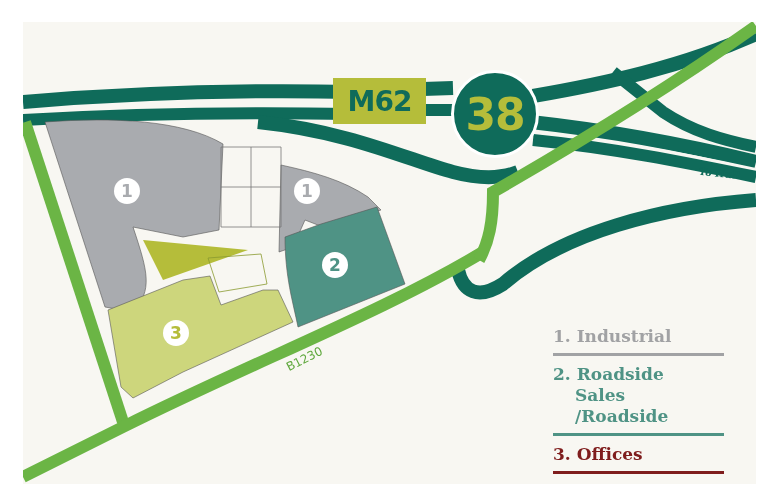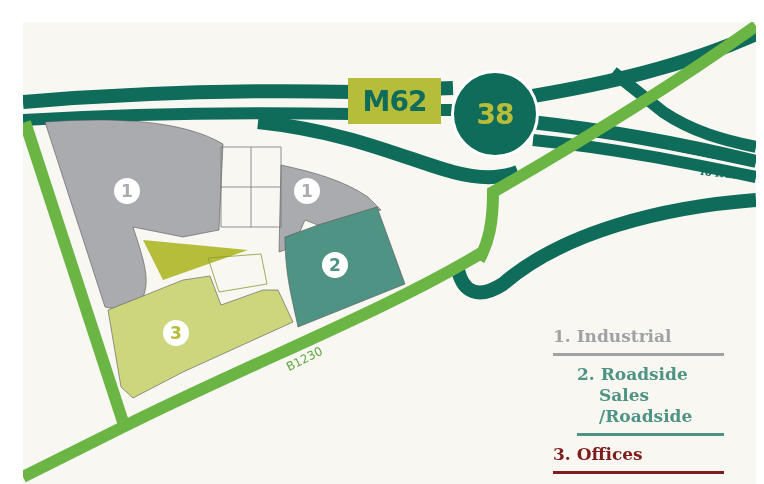--- a/index.html
+++ b/index.html
@@ -3,22 +3,22 @@
 <meta charset="utf-8">
 <style>
   html, body { margin: 0; padding: 0; background: #ffffff; }
   body { width: 764px; height: 484px; position: relative; overflow: hidden; font-family: "DejaVu Sans", sans-serif; }
   .map-frame { position: absolute; left: 23px; top: 22px; width: 733px; height: 462px; background: #f8f7f2; overflow: hidden; }
   svg.map { position: absolute; left: 0; top: 0; }
   .label { position: absolute; font-family: "DejaVu Serif", serif; font-weight: bold; color: #0f6b5a; }
   .dest-leeds { left: 18px; top: 20px; font-size: 10.5px; line-height: 13px; }
   .dest-leeds span { display: block; }
   .dest-hull { left: 676px; top: 146px; font-size: 10px; transform: rotate(6deg); font-style: italic; }
-  .m62-badge { position: absolute; left: 310px; top: 56px; width: 93px; height: 46px; background: #b5bd3a; display: flex; align-items: center; justify-content: center; font-family: "DejaVu Sans", sans-serif; font-weight: bold; font-size: 28px; color: #0f6b5a; letter-spacing: -1px; margin-left: 15px; }
-  .junction { position: absolute; left: 428px; top: 48px; width: 88px; height: 88px; border-radius: 50%; background: #0f6b5a; border: 3px solid #ffffff; box-sizing: border-box; box-shadow: 0 0 0 0 transparent; display: flex; align-items: center; justify-content: center; font-family: "DejaVu Sans", sans-serif; font-weight: bold; font-size: 28px; color: #b5bd3a; letter-spacing: -1px; text-align: center; }
+  .m62-badge { position: absolute; left: 310px; top: 56px; width: 93px; height: 46px; background: #b5bd3a; display: flex; align-items: center; justify-content: center; font-family: "DejaVu Sans", sans-serif; font-weight: bold; font-size: 28px; color: #0f6b5a; letter-spacing: -1px; }
+  .junction { position: absolute; left: 428px; top: 48px; width: 88px; height: 88px; border-radius: 50%; background: #0f6b5a; border: 3px solid #ffffff; box-sizing: border-box; box-shadow: 0 0 0 0 transparent; display: flex; align-items: center; justify-content: center; font-family: "DejaVu Sans", sans-serif; font-weight: bold; font-size: 44px; color: #b5bd3a; letter-spacing: -1px; text-align: center; }
   .plot-num { position: absolute; width: 26px; height: 26px; border-radius: 50%; background: #ffffff; display: flex; align-items: center; justify-content: center; font-family: "DejaVu Sans", sans-serif; font-weight: bold; font-size: 17px; }
   .road-b1230 { position: absolute; left: 262px; top: 330px; font-size: 12px; color: #5fa83d; transform: rotate(-27deg); font-family: "DejaVu Sans", sans-serif; }
   .legend { position: absolute; left: 530px; top: 304px; width: 171px; }
   .legend-item { position: relative; padding-bottom: 9px; margin-bottom: 8px; font-family: "DejaVu Serif", serif; font-weight: bold; font-size: 17px; line-height: 21px; }
   .legend-item .line2 { display: block; padding-left: 22px; }
   .legend-item::after { content: ""; position: absolute; left: 0; right: 0; bottom: 0; height: 3px; background: currentColor; }
 </style>
 </head>
 <body>
 
@@ -71,21 +71,21 @@
   <div class="plot-num" style="left:271px;top:156px;color:#a9abaf;">1</div>
   <div class="plot-num" style="left:299px;top:230px;color:#4f9385;">2</div>
   <div class="plot-num" style="left:140px;top:298px;color:#b5bd3a;">3</div>
 
   <div class="road-b1230">B1230</div>
 
   <div class="legend">
     <div class="legend-item" style="color:#a1a2a4;">
       <span>1. Industrial</span>
     </div>
-    <div class="legend-item" style="color:#4f9385;margin-left:24px;">
+    <div class="legend-item" style="color:#4f9385;">
       <span>2. Roadside</span>
       <span class="line2">Sales /Roadside</span>
     </div>
     <div class="legend-item" style="color:#7f1d1d;">
       <span>3. Offices</span>
     </div>
   </div>
 </div>
 
 </body></html>

